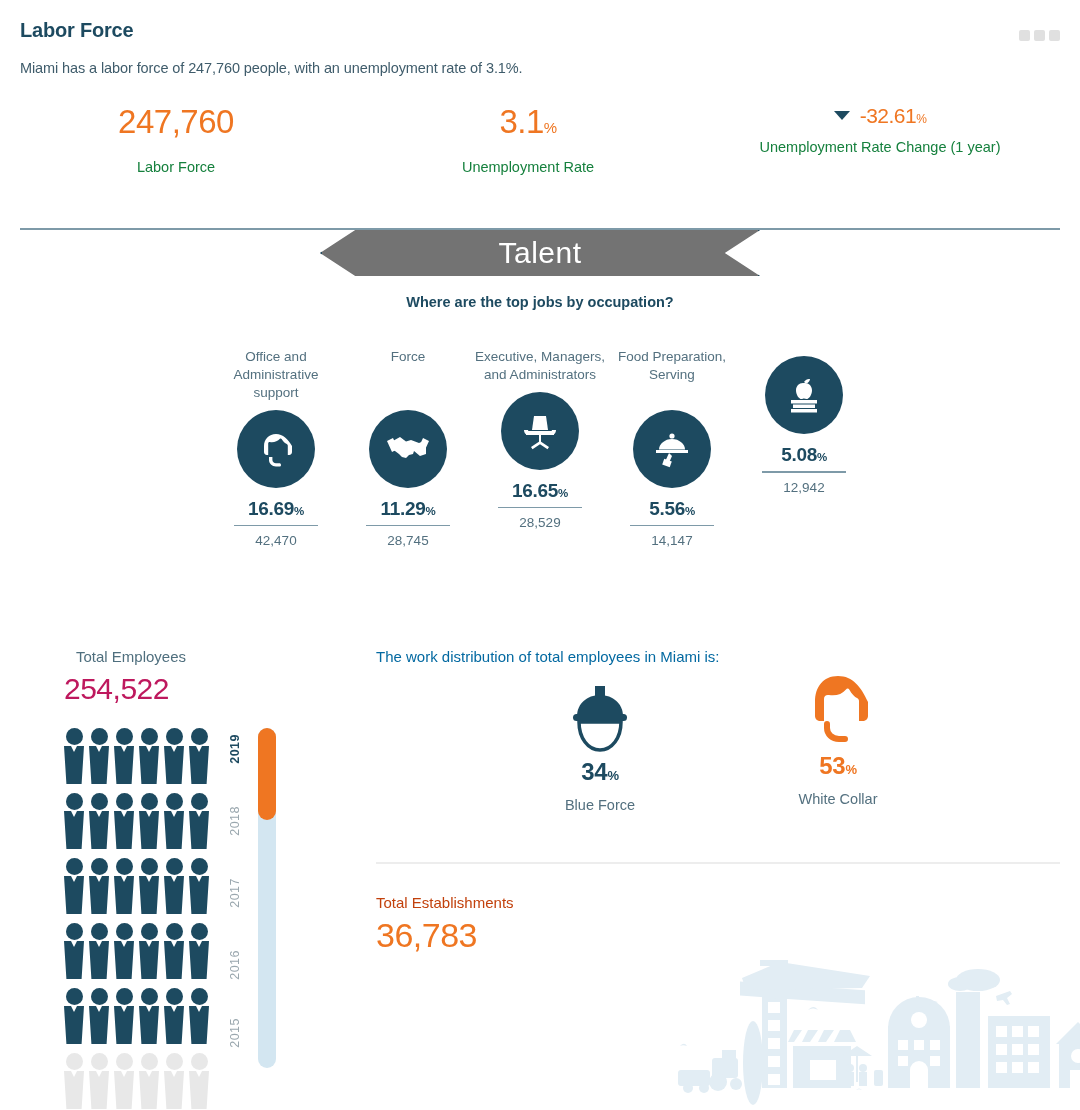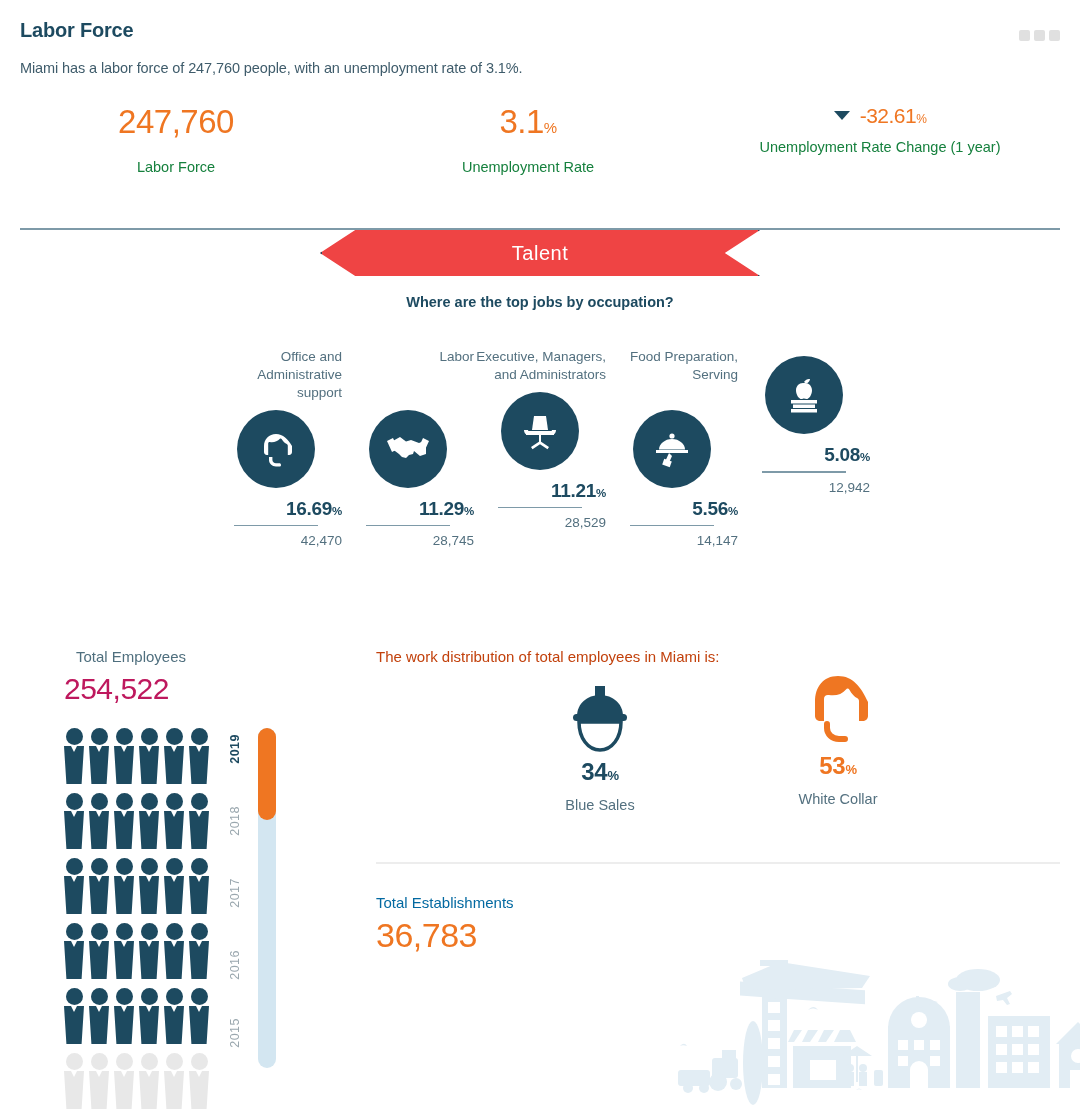--- a/index.html
+++ b/index.html
@@ -40,39 +40,39 @@
     border-left: 8px solid transparent; border-right: 8px solid transparent;
     border-top: 9px solid #1d4a60; margin-right: 10px;
   }
   .kpi.change .kpi-lab { margin-top: 12px; }
 
   
   .rule-top { position: absolute; left: 20px; top: 228px; width: 1040px; height: 2px; background: #7e9aa8; }
   .ribbon-wrap { position: absolute; left: 0; top: 230px; width: 1080px; display: flex; justify-content: center; }
   .ribbon {
     position: relative; width: 440px; height: 46px;
-    background: #ef4444; color: #ffffff;
+    background: #737373; color: #ffffff;
     display: flex; align-items: center; justify-content: center;
-    font-size: 20px; letter-spacing: 0.5px;
+    font-size: 30px; letter-spacing: 0.5px;
     clip-path: polygon(0 0, 8% 0, 0 50%, 8% 100%, 0 100%, 92% 100%, 100% 100%, 92% 50%, 100% 0);
   }
   .rib-l, .rib-r {
     position: absolute; top: 0; width: 40px; height: 46px; background: #1d4a60;
   }
   .rib-l { left: -38px; clip-path: polygon(0 0, 100% 0, 100% 100%, 0 100%, 62% 50%); }
   .rib-r { right: -38px; clip-path: polygon(0 0, 100% 0, 38% 50%, 100% 100%, 0 100%); }
 
   .q-title {
     position: absolute; left: 0; top: 294px; width: 1080px; text-align: center;
     font-size: 14.5px; font-weight: bold; color: #1d4a60;
   }
 
   
   .occs { position: absolute; left: 210px; top: 348px; width: 700px; }
-  .occ { position: absolute; width: 132px; text-align: right; }
+  .occ { position: absolute; width: 132px; text-align: center; }
   .occ-label { font-size: 13.5px; color: #53707f; line-height: 1.33; }
   .circle {
     width: 78px; height: 78px; border-radius: 50%; background: #1d4a60;
     margin: 8px auto 0; display: flex; align-items: center; justify-content: center;
   }
   .circle svg { display: block; }
   .occ-pct {
     margin-top: 10px; font-size: 19px; font-weight: bold; color: #1d4a60; letter-spacing: -0.3px;
   }
   .occ-pct .pct { font-size: 11.5px; }
@@ -97,32 +97,32 @@
   .yearbar .track { position: absolute; left: 0; top: 0; width: 18px; height: 340px; background: #d3e6f1; border-radius: 9px; }
   .yearbar .fill { position: absolute; left: 0; top: 0; width: 18px; height: 92px; background: #ef7622; border-radius: 9px; }
   .ylabels { position: absolute; left: 228px; top: 728px; width: 24px; height: 340px; }
   .ylab {
     position: absolute; left: 0; width: 24px; font-size: 12.5px; color: #9aa7ae;
     writing-mode: vertical-rl; transform: rotate(180deg); letter-spacing: 0.5px;
   }
   .ylab.active { color: #1d4a60; font-weight: bold; }
 
   
-  .wd-title { position: absolute; left: 376px; top: 648px; font-size: 15px; color: #c2410c; }
+  .wd-title { position: absolute; left: 376px; top: 648px; font-size: 15px; color: #0369a1; }
   .collar { position: absolute; width: 180px; text-align: center; }
   .collar .ico { height: 86px; display: flex; align-items: flex-end; justify-content: center; }
   .collar-pct { font-size: 24px; font-weight: bold; letter-spacing: -0.3px; }
   .collar-pct .pct { font-size: 13px; }
   .collar-lab { margin-top: 11px; font-size: 14.5px; color: #53707f; }
   .blue .collar-pct { color: #1d4a60; }
   .white .collar-pct { color: #ef7622; }
 
   
   .rule-est { position: absolute; left: 376px; top: 862px; width: 684px; height: 1.5px; background: #ededed; }
-  .est-title { position: absolute; left: 376px; top: 894px; font-size: 15px; color: #0369a1; }
+  .est-title { position: absolute; left: 376px; top: 894px; font-size: 15px; color: #c2410c; }
   .est-val { position: absolute; left: 376px; top: 916px; font-size: 34px; color: #ef7622; letter-spacing: -0.5px; }
   .city { position: absolute; left: 660px; top: 938px; }
 </style>
 </head>
 <body>
 
 <div class="page">
 
   <div class="hdr-title">Labor Force</div>
   <div class="kebab">
@@ -168,21 +168,21 @@
             <path fill="#fff" d="M23 8c-7 0-12 5-12 12v6c0 1.6 1.2 3 2.8 3h1.4V17.5c0-1 .8-1.6 1.7-1.4 4 .7 7.6-.8 10-3.4.5-.5 1.3-.4 1.7.2 1.6 2.6 3.3 4.2 5.2 5.1.6.3 1 .9 1 1.6V29h1.4c1.6 0 2.8-1.4 2.8-3v-6C35 13 30 8 23 8z"></path>
             <path fill="#fff" d="M16 31v3c0 3.5 3 6.5 7 6.5h3.4c.9 0 1.6-.7 1.6-1.6s-.7-1.6-1.6-1.6H23c-2 0-3.6-1.4-3.6-3.3V31H16z"></path>
           </svg>
       </div>
       <div class="occ-pct"><span>16.69</span><span class="pct">%</span></div>
       <div class="occ-rule"></div>
       <div class="occ-count">42,470</div>
     </div>
 
     <div class="occ" style="left:132px; top:0px;">
-      <div class="occ-label">Labor</div>
+      <div class="occ-label">Force</div>
       <div class="circle">
         <svg width="46" height="42" viewBox="0 0 46 42">
             <path fill="#fff" d="M6 14l9-5 6 4.5 5-1.5 8 3 7-3v14l-6 2-6-5-1 3-4 1-3 3-4-1-3-3-8-6z"></path>
             <path fill="#fff" d="M2 13l6-3 5 11-6 3z"></path>
             <path fill="#fff" d="M44 13l-6-3-5 11 6 3z"></path>
           </svg>
       </div>
       <div class="occ-pct"><span>11.29</span><span class="pct">%</span></div>
       <div class="occ-rule"></div>
       <div class="occ-count">28,745</div>
@@ -192,21 +192,21 @@
       <div class="occ-label">Executive, Managers, and Administrators</div>
       <div class="circle">
         <svg width="44" height="44" viewBox="0 0 44 44">
             <path fill="#fff" d="M16 7h12l2 14H14z"></path>
             <path fill="#fff" d="M8 22h28v4H8z"></path>
             <path fill="#fff" d="M6 21c0 3 2 5 5 5h2v-4h-2c-.7 0-1-.5-1-1zM38 21c0 3-2 5-5 5h-2v-4h2c.7 0 1-.5 1-1z"></path>
             <path fill="#fff" d="M21 26h2v7h-2z"></path>
             <path fill="#fff" d="M22 32l-9 6 1.5 2.2L22 35.2l7.5 5 1.5-2.2z"></path>
           </svg>
       </div>
-      <div class="occ-pct"><span>11.21</span><span class="pct">%</span></div>
+      <div class="occ-pct"><span>16.65</span><span class="pct">%</span></div>
       <div class="occ-rule"></div>
       <div class="occ-count">28,529</div>
     </div>
 
     <div class="occ" style="left:396px; top:0px;">
       <div class="occ-label">Food Preparation, Serving</div>
       <div class="circle">
         <svg width="44" height="44" viewBox="0 0 44 44">
             <circle fill="#fff" cx="22" cy="9" r="2.6"></circle>
             <path fill="#fff" d="M22 12c-7.2 0-13 5-13 10.6h26C35 17 29.2 12 22 12z"></path>
@@ -426,21 +426,21 @@
   <div class="collar blue" style="left:510px; top:672px;">
     <div class="ico">
       <svg width="62" height="74" viewBox="0 0 62 74">
         <rect x="26" y="2" width="10" height="24" fill="#1d4a60"></rect>
         <path d="M8 32c0-12 10-21 23-21s23 9 23 21z" fill="#1d4a60"></path>
         <rect x="4" y="30" width="54" height="7" rx="3.5" fill="#1d4a60"></rect>
         <path d="M10 38c0 16 9 28 21 28s21-12 21-28z" fill="none" stroke="#1d4a60" stroke-width="3.5"></path>
       </svg>
     </div>
     <div class="collar-pct"><span>34</span><span class="pct">%</span></div>
-    <div class="collar-lab">Blue Sales</div>
+    <div class="collar-lab">Blue Force</div>
   </div>
 
   <div class="collar white" style="left:748px; top:666px;">
     <div class="ico">
       <svg width="70" height="80" viewBox="0 0 70 80">
         <path d="M35 4C20 4 12 15 12 30v14c0 3 2.5 5 5.5 5H21V27c0-3 2-4.5 5-4 7 1.3 13-1 17-5.6 1-1.2 2.7-1 3.4.4 2.4 4.4 5 7 8 8.5 1 .5 1.6 1.6 1.6 2.8V49h3.5c3 0 5.5-2 5.5-5V30C58 15 50 4 35 4z" fill="#ef7622"></path>
         <path d="M24 52v4c0 6 5 11 12 11h6" fill="none" stroke="#ef7622" stroke-width="6" stroke-linecap="round"></path>
       </svg>
     </div>
     <div class="collar-pct"><span>53</span><span class="pct">%</span></div>

